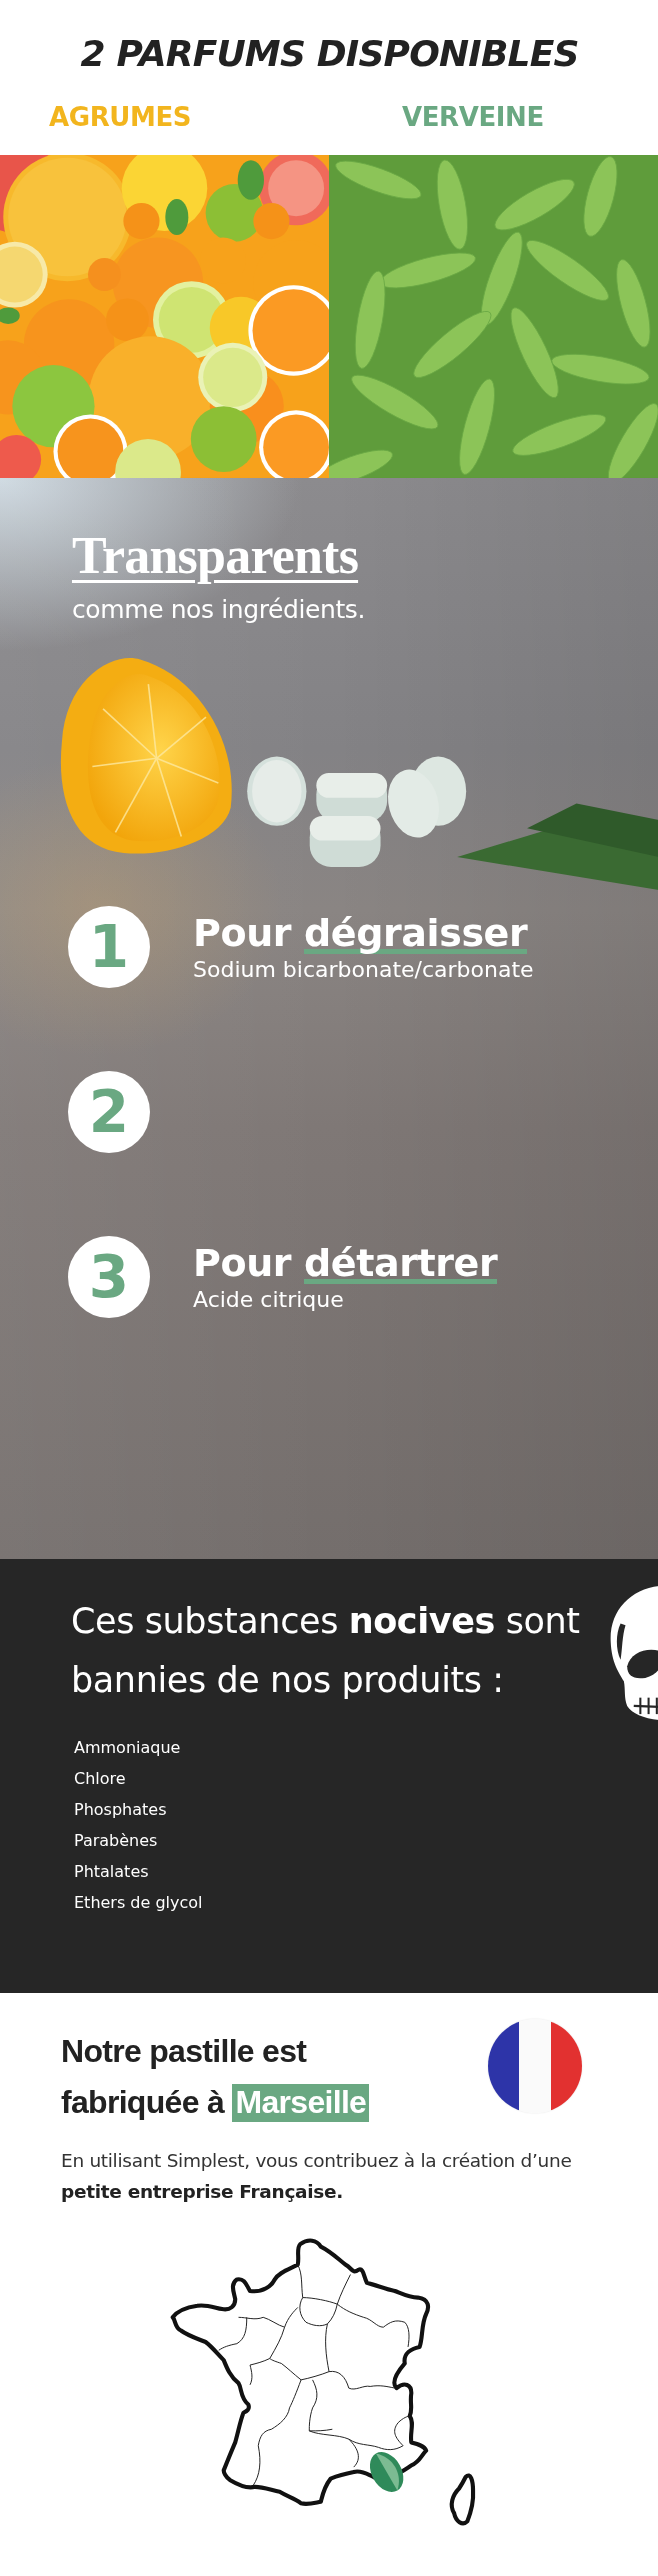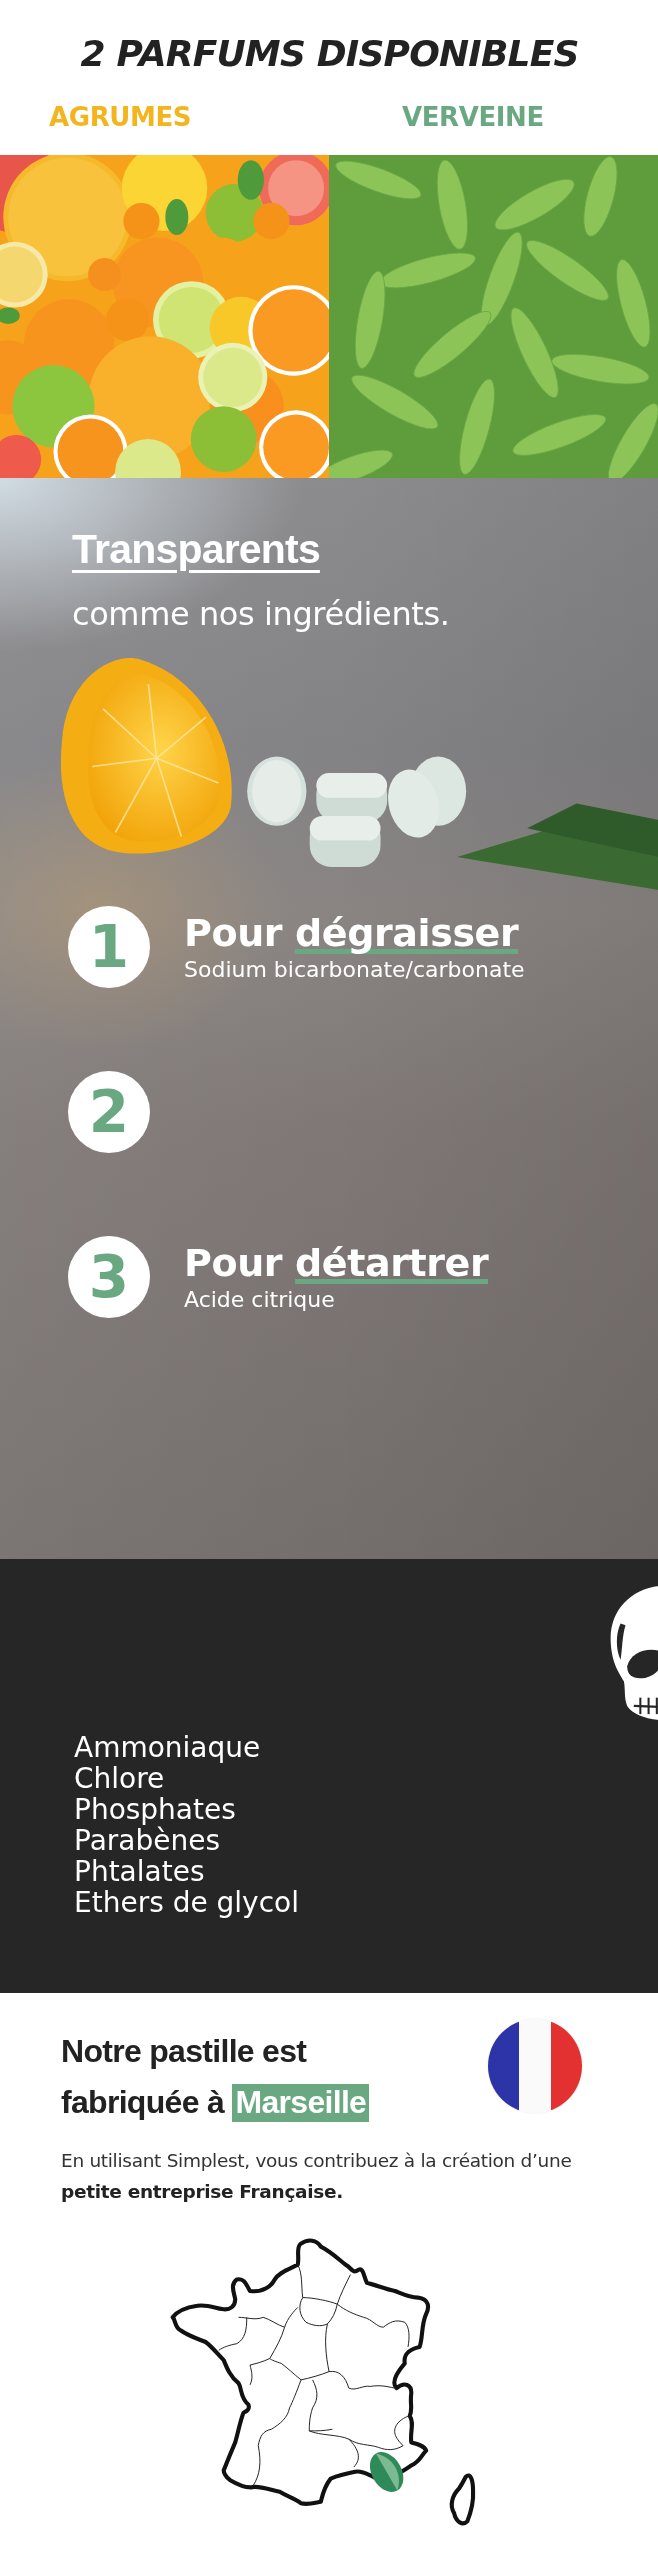--- a/index.html
+++ b/index.html
@@ -35,36 +35,36 @@
       radial-gradient(ellipse 428px 247px at 0px 0px, rgba(210,222,230,0.95), rgba(210,222,230,0) 70%),
       radial-gradient(ellipse 264px 214px at 99px 428px, rgba(200,160,100,0.35), rgba(0,0,0,0) 70%),
       linear-gradient(180deg, #8c8b8e 0%, #838285 25%, #8a8583 40%, #7f7876 60%, #746e6c 100%);
   }
   .trans::after {
     content: ""; position: absolute; inset: 0;
     background: linear-gradient(90deg, rgba(255,255,255,0.05) 0%, rgba(0,0,0,0) 50%, rgba(0,0,0,0.08) 100%);
   }
   .trans-title {
     position: absolute; left: 72px; top: 48px; z-index: 2;
-    font-family: Liberation Sans, sans-serif; font-weight: bold; font-size: 41px; color: #fff;
+    font-family: Liberation Serif, serif; font-weight: bold; font-size: 52px; color: #fff;
     text-decoration: underline; text-decoration-thickness: 3.3px; text-underline-offset: 6.6px; letter-spacing: -0.8px;
   }
   .trans-sub {
     position: absolute; left: 72px; top: 117px; z-index: 2;
-    font-family: "DejaVu Sans", sans-serif; font-size: 32px; color: #fff; letter-spacing: -0.4px; font-weight: normal;
+    font-family: "DejaVu Sans", sans-serif; font-size: 25px; color: #fff; letter-spacing: -0.4px; font-weight: normal;
   }
   .trans-photo { position: absolute; left: 0; top: 165px; width: 659px; height: 247px; z-index: 1; }
 
   .step { position: absolute; left: 68px; z-index: 2; display: flex; align-items: center; }
   .step-circle {
     width: 82px; height: 82px; border-radius: 50%; background: #fff;
     display: flex; align-items: center; justify-content: center;
     font-family: "DejaVu Sans", sans-serif; font-weight: bold; font-size: 58px; color: var(--green);
   }
-  .step-text { margin-left: 34px; color: #fff; }
+  .step-text { margin-left: 43px; color: #fff; }
   .step-title { font-family: "DejaVu Sans", sans-serif; font-weight: bold; font-size: 38px; line-height: 46px; letter-spacing: -0.4px; white-space: nowrap; }
   .step-title .kw { position: relative; display: inline-block; }
   .step-title .kw::after {
     content: ""; position: absolute; left: 0; right: 0; bottom: 1.6px; height: 5px; background: var(--green); z-index: -1;
   }
   .step-title .kw span { position: relative; }
   .step-desc { font-family: "DejaVu Sans", sans-serif; font-size: 22px; line-height: 28px; font-weight: normal; white-space: nowrap; }
   .step1 { top: 428px; }
   .step2 { top: 593px; }
   .step3 { top: 758px; }
@@ -77,21 +77,21 @@
 
   
   .banned { position: absolute; left: 0; top: 1559px; width: 659px; height: 434px; background: #262626; overflow: hidden; }
   .banned-head {
     position: absolute; left: 71px; top: 33px; width: 527px;
     font-family: "DejaVu Sans", sans-serif; font-size: 35px; line-height: 59px; color: #fff; font-weight: normal; letter-spacing: -0.4px;
   }
   .banned-head b { font-weight: bold; }
   .skull { position: absolute; left: 609px; top: 25px; }
   .banned-list { position: absolute; left: 74px; top: 173px; list-style: none; }
-  .banned-list li { font-family: "DejaVu Sans", sans-serif; font-size: 28px; line-height: 31px; color: #fff; }
+  .banned-list li { font-family: "DejaVu Sans", sans-serif; font-size: 16px; line-height: 31px; color: #fff; }
 
   
   .made { position: absolute; left: 0; top: 1993px; width: 659px; height: 583px; background: #fff; }
   .made-title {
     position: absolute; left: 61px; top: 33px; width: 412px;
     font-family: Liberation Sans, sans-serif; font-weight: bold; font-size: 32px; line-height: 51px; color: #222; letter-spacing: -0.7px;
   }
   .made-title .hl { background: var(--green); color: #fff; padding: 0 3.3px 1.6px 3.3px; margin-top: 8px; }
   .flag { position: absolute; left: 488px; top: 26px; width: 94px; height: 94px; border-radius: 50%; overflow: hidden; display: flex; box-shadow: 0 0 1.6px rgba(0,0,0,0.15); }
   .flag div { flex: 1; }
@@ -237,20 +237,21 @@
       <div class="step-circle">3</div>
       <div class="step-text">
         <div class="step-title"><span>Pour </span><span class="kw"><span>détartrer</span></span></div>
         <div class="step-desc">Acide citrique</div>
       </div>
     </div>
 
   </section>
 
   <section class="banned">
+    <div class="banned-head"><span>Ces substances </span><b>nocives</b><span> sont bannies de nos produits :</span></div>
     <svg class="skull" width="66" height="140" viewBox="0 0 80 170">
       <path d="M70 2 C 30 2, 0 30, 2 70 C 3 95, 12 108, 18 118 C 20 128, 18 138, 22 148 C 30 160, 50 166, 80 166 L 80 2 Z" fill="#fff"></path>
       <path d="M14 48 C 8 60, 8 80, 14 92 C 16 80, 16 62, 20 50 Z" fill="#262626"></path>
       <path d="M22 100 C 26 82, 48 76, 64 82 C 72 90, 62 110, 44 114 C 30 116, 22 112, 22 100 Z" fill="#262626"></path>
       <g stroke="#262626" stroke-width="2.5">
         <line x1="30" y1="148" x2="80" y2="150"></line>
         <line x1="38" y1="138" x2="38" y2="158"></line>
         <line x1="48" y1="138" x2="48" y2="158"></line>
         <line x1="58" y1="138" x2="58" y2="158"></line>
       </g>

